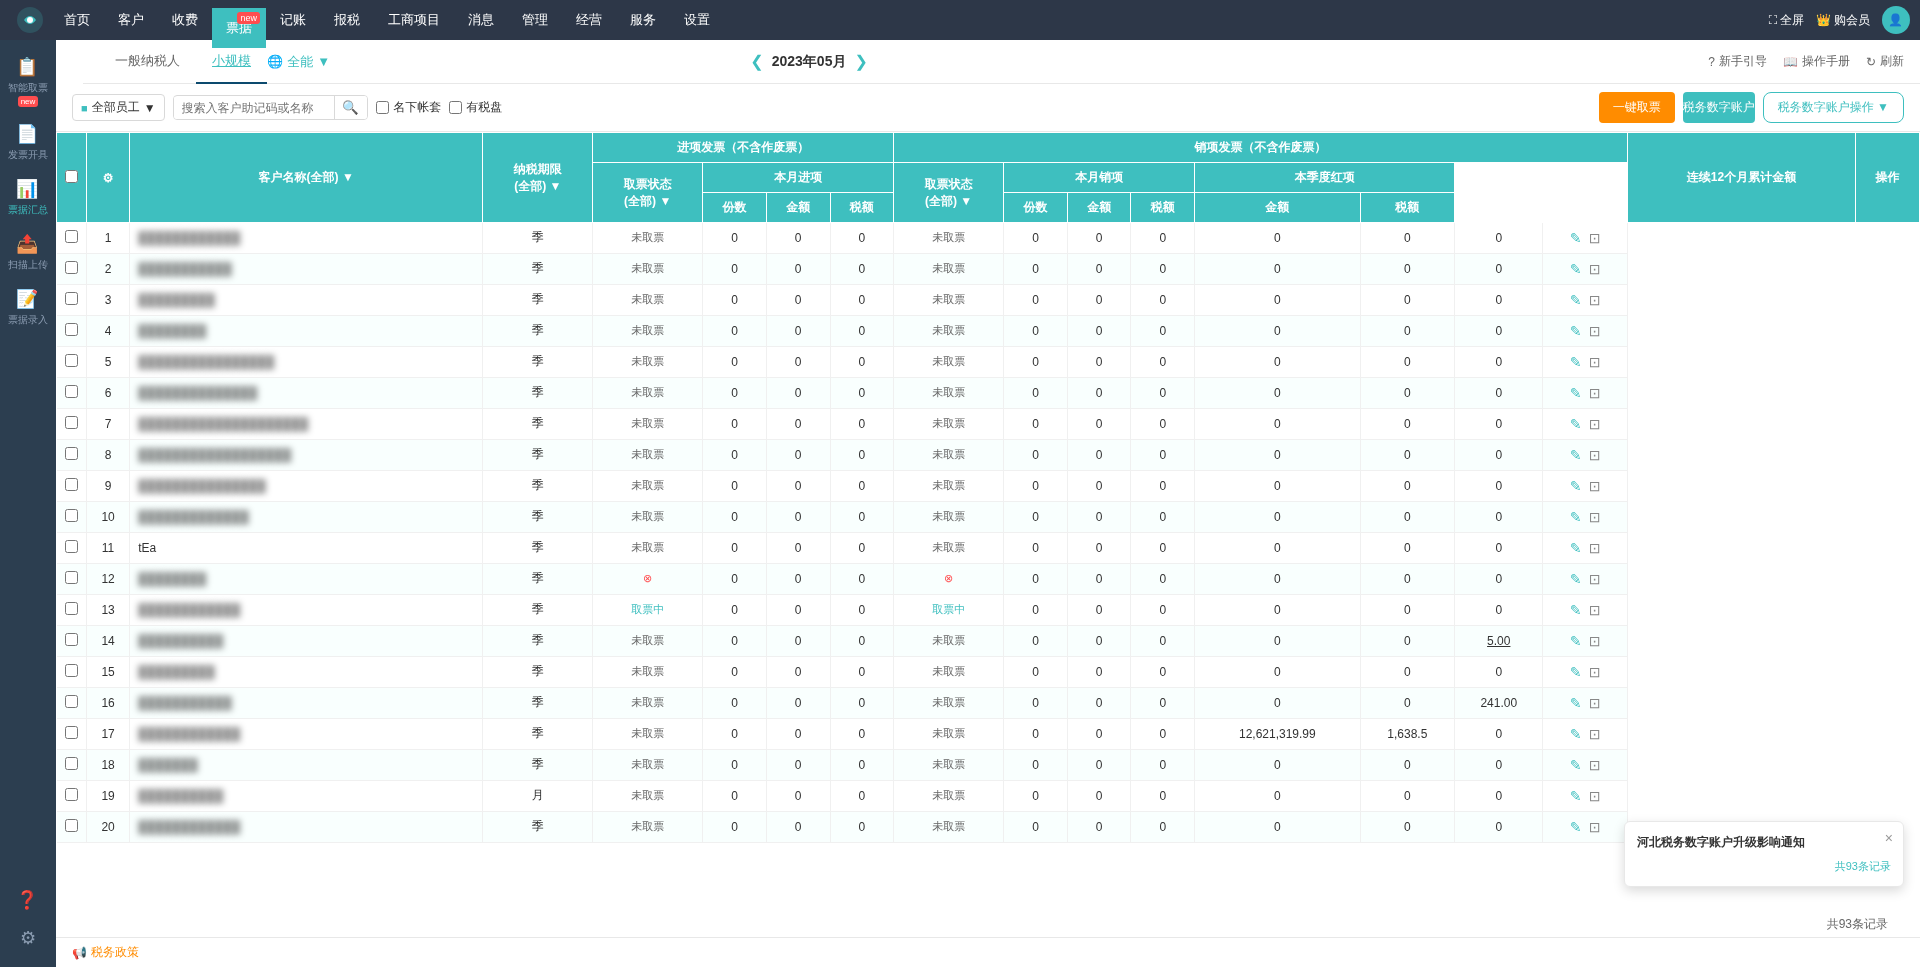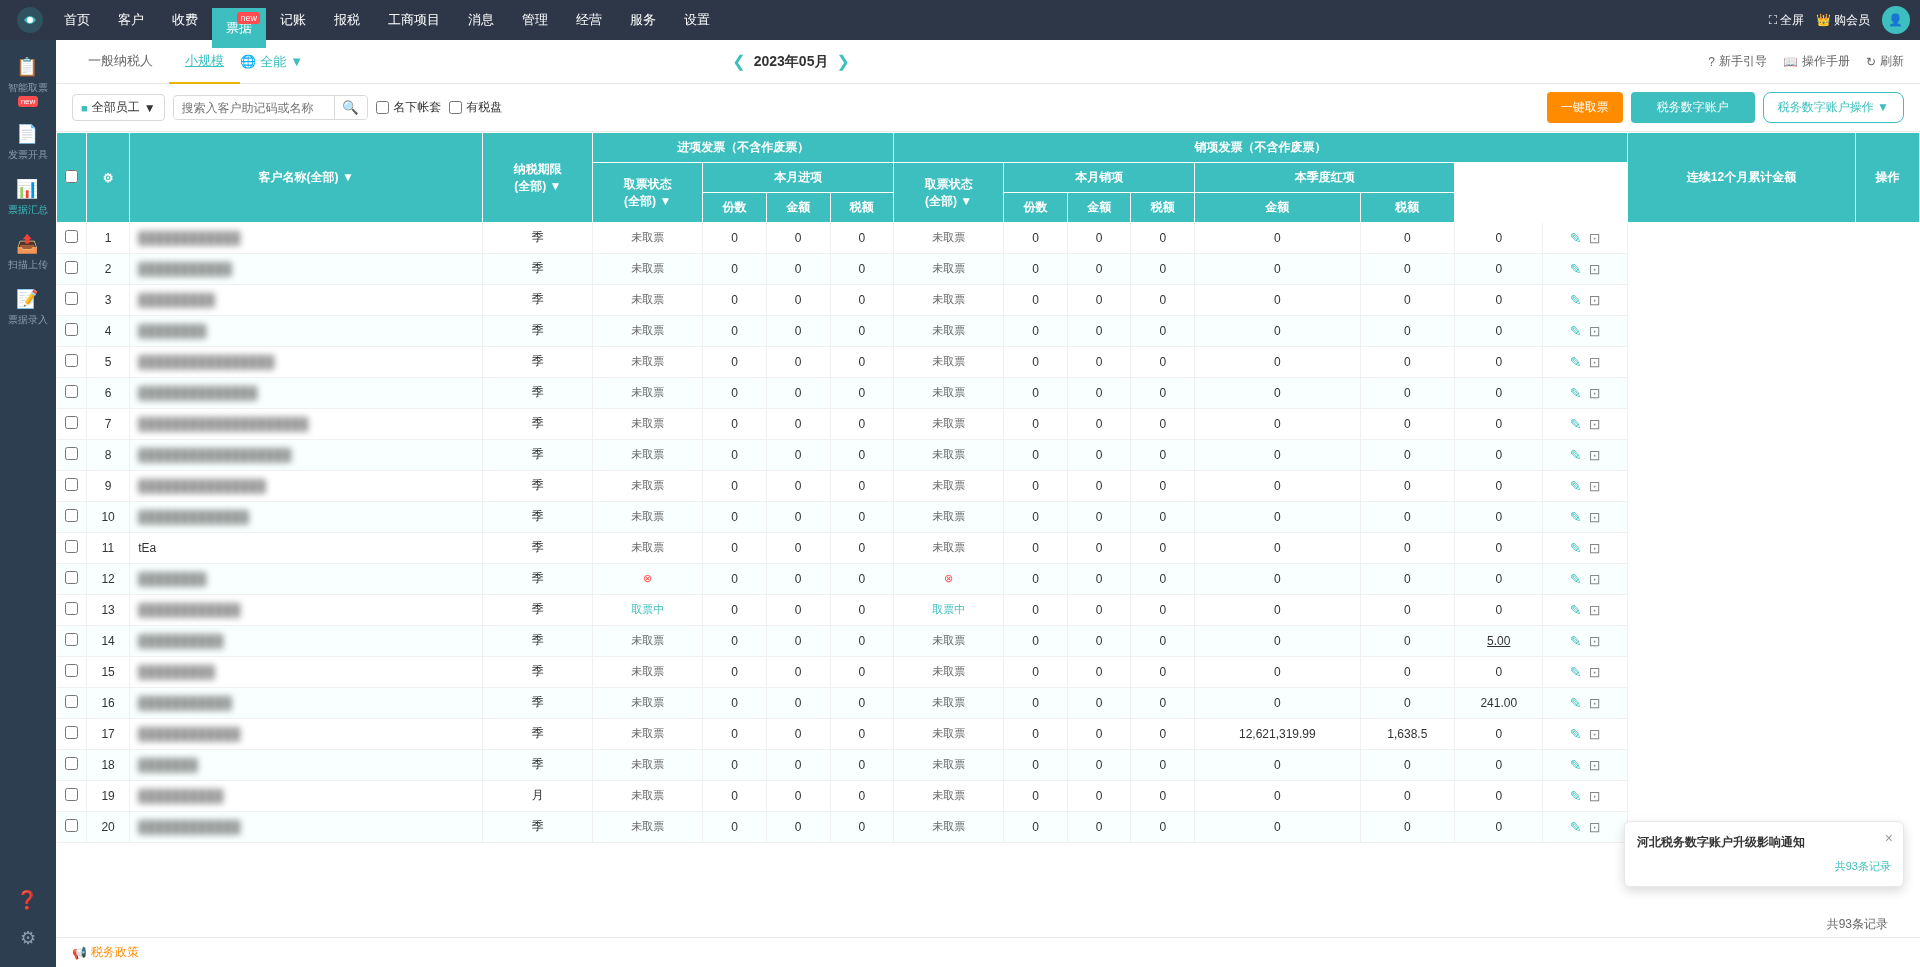--- a/index.html
+++ b/index.html
@@ -25,39 +25,39 @@
     .sidebar-item { width: 100%; display: flex; flex-direction: column; align-items: center; padding: 8px 0; cursor: pointer; color: #8a9bb0; font-size: 10px; gap: 3px; }
     .sidebar-item.active { color: #3ebfbf; }
     .sidebar-item .si-icon { font-size: 18px; }
     .sidebar-item .new-badge-sm { background: #ff4d4f; color: #fff; font-size: 8px; padding: 1px 3px; border-radius: 3px; margin-top: -2px; }
     .sidebar-bottom { margin-top: auto; padding-bottom: 10px; }
 
     
     .main-content { flex: 1; display: flex; flex-direction: column; overflow: hidden; background: #fff; }
 
     
-    .sub-nav { background: #fff; border-bottom: 1px solid #e8e8e8; padding: 2px 16px; display: flex; align-items: center; height: 44px; }
+    .sub-nav { background: #fff; border-bottom: 1px solid #e8e8e8; padding: 2px 16px; display: flex; align-items: center; height: 44px; margin-left: 27px; }
     .sub-nav-tab { padding: 0 16px; height: 44px; display: flex; align-items: center; cursor: pointer; font-size: 13px; color: #666; border-bottom: 2px solid transparent; }
-    .sub-nav-tab.active { color: #3ebfbf; border-bottom: 2px solid #eab308; text-decoration: underline; }
+    .sub-nav-tab.active { color: #3ebfbf; border-bottom: 2px solid #0c4a6e; text-decoration: underline; }
     .sub-nav-extra { display: flex; align-items: center; gap: 4px; cursor: pointer; color: #666; font-size: 13px; }
     .sub-nav-right { margin-left: auto; display: flex; align-items: center; gap: 16px; }
     .sub-nav-right-item { display: flex; align-items: center; gap: 4px; cursor: pointer; font-size: 12px; color: #666; }
     .period-nav { display: flex; align-items: center; gap: 8px; margin: 0 auto; font-size: 14px; font-weight: bold; }
     .period-nav button { background: none; border: none; cursor: pointer; color: #3ebfbf; font-size: 16px; }
 
     
     .toolbar { padding: 8px 16px; background: #fff; display: flex; align-items: center; gap: 8px; border-bottom: 1px solid #e8e8e8; }
     .toolbar-select { display: flex; align-items: center; border: 1px solid #d9d9d9; border-radius: 4px; padding: 4px 8px; font-size: 12px; cursor: pointer; gap: 4px; background: #fff; }
     .toolbar-search { display: flex; align-items: center; border: 1px solid #d9d9d9; border-radius: 4px; overflow: hidden; }
     .toolbar-search input { border: none; outline: none; padding: 4px 8px; font-size: 12px; width: 160px; }
     .toolbar-search button { background: #fff; border: none; border-left: 1px solid #d9d9d9; padding: 4px 8px; cursor: pointer; }
     .toolbar-checkbox { display: flex; align-items: center; gap: 4px; font-size: 12px; cursor: pointer; }
     .toolbar-right { margin-left: auto; display: flex; gap: 8px; }
     .btn-orange { background: #ff8c00; color: #fff; border: none; padding: 6px 14px; border-radius: 4px; cursor: pointer; font-size: 12px; }
-    .btn-teal { background: #3ebfbf; color: #fff; border: none; padding: 6px 26px; border-radius: 4px; cursor: pointer; font-size: 12px; }
+    .btn-teal { background: #3ebfbf; color: #fff; border: none; padding: 6px 0; border-radius: 4px; cursor: pointer; font-size: 12px; }
     .btn-teal-outline { background: #fff; color: #3ebfbf; border: 1px solid #3ebfbf; padding: 6px 14px; border-radius: 8px; cursor: pointer; font-size: 12px; display: flex; align-items: center; gap: 4px; }
 
     
     .table-container { flex: 1; overflow: auto; }
     table { width: 100%; border-collapse: collapse; font-size: 12px; }
     thead tr th { background: #3ebfbf; color: #fff; text-align: center; padding: 6px 4px; border: 1px solid rgba(255,255,255,0.2); white-space: nowrap; position: sticky; top: 0; z-index: 10; }
     thead tr th.group-header { font-size: 12px; }
     tbody tr { background: #fff; }
     tbody tr:nth-child(even) { background: #f9fffe; }
     tbody tr td { text-align: center; padding: 5px 4px; border-bottom: 1px solid #f0f0f0; border-right: 1px solid #f0f0f0; white-space: nowrap; }

